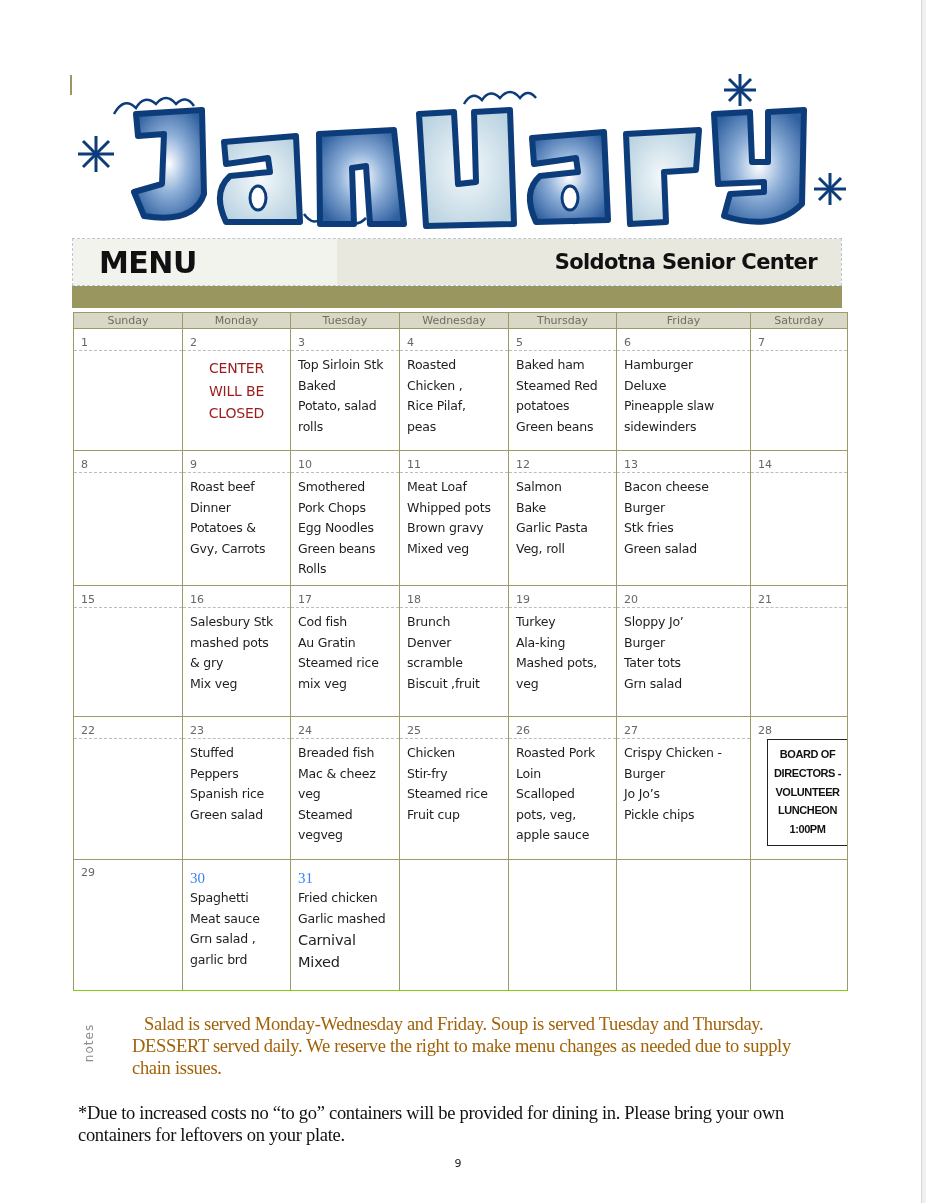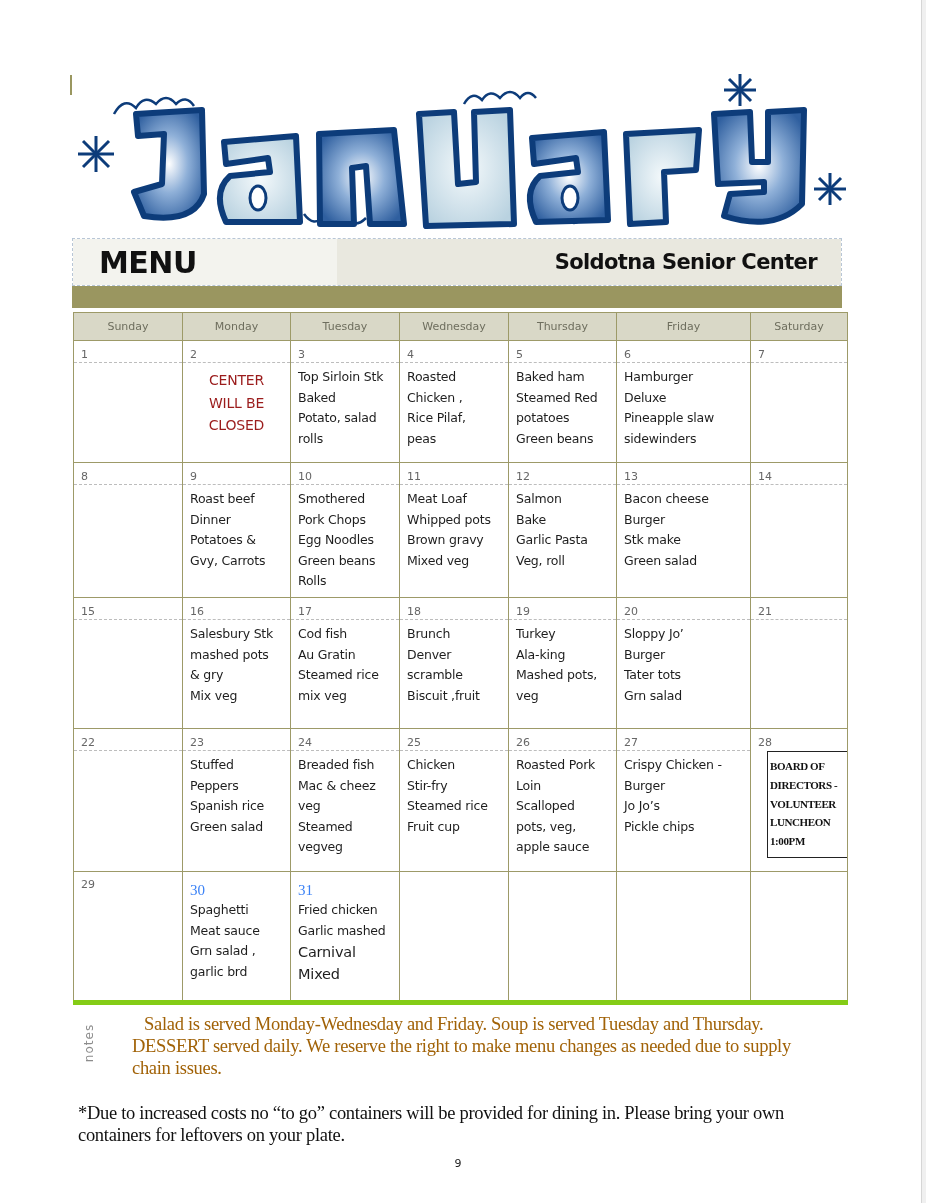--- a/index.html
+++ b/index.html
@@ -15,28 +15,28 @@
   
   .title-bar { position: absolute; left: 72px; top: 238px; width: 770px; height: 48px; border: 1px dashed #b8c6d6; display: flex; }
   .title-left { width: 264px; height: 100%; background: #f3f3ee; display: flex; align-items: center; padding-left: 26px; }
   .title-right { flex: 1; height: 100%; background: #e9e8df; display: flex; align-items: center; justify-content: flex-end; padding-right: 24px; }
   .menu-title { font-family: "DejaVu Sans", sans-serif; font-weight: bold; font-size: 30px; color: #111; letter-spacing: -0.5px; }
   .center-name { font-family: "DejaVu Sans", sans-serif; font-weight: bold; font-size: 21px; color: #111; letter-spacing: -0.6px; }
   .olive-bar { position: absolute; left: 72px; top: 286px; width: 770px; height: 22px; background: #9a9660; }
 
   
   .calendar { position: absolute; left: 73px; top: 312px; width: 774px; border-collapse: collapse; table-layout: fixed; }
-  .calendar th { height: 28px; background: #d9d8c7; border: 1px solid #9d9a68; font-family: "DejaVu Sans", sans-serif; font-weight: normal; font-size: 11px; color: #6e6e5e; text-align: center; }
+  .calendar th { height: 16px; background: #d9d8c7; border: 1px solid #9d9a68; font-family: "DejaVu Sans", sans-serif; font-weight: normal; font-size: 11px; color: #6e6e5e; text-align: center; }
   .calendar td { border-left: 1px solid #9d9a68; border-right: 1px solid #9d9a68; vertical-align: top; padding: 0; }
   .calendar tr.week td { border-top: 1px solid #9d9a68; }
-  .calendar tr.last td { border-bottom: 5px solid #84cc16; }
+  .calendar tr.last td { border-bottom: 1px solid #84cc16; }
   .daynum { height: 22px; border-bottom: 1px dashed #bdbdbd; font-family: "DejaVu Sans", sans-serif; font-size: 11px; color: #666; padding: 7px 0 0 7px; line-height: 13px; }
   .meal { font-family: "DejaVu Sans", sans-serif; font-size: 12.5px; color: #1e1e1e; padding: 4px 0 4px 7px; line-height: 20.6px; letter-spacing: -0.2px; }
   .closed { color: #9b1c1c; text-align: center; padding-left: 0; font-size: 14px; line-height: 22.5px; padding-top: 6px; }
-  .event-box { margin: 0 -1px 0 16px; border: 1.5px solid #222; font-family: Liberation Serif, serif; font-weight: bold; font-size: 11px; color: #111; line-height: 18.8px; padding: 5px 2px 6px 2px; letter-spacing: -0.4px; }
+  .event-box { margin: 0 -1px 0 16px; border: 1.5px solid #222; font-family: Liberation Sans, sans-serif; font-weight: bold; font-size: 11px; color: #111; text-align: center; line-height: 18.8px; padding: 5px 2px 6px 2px; letter-spacing: -0.4px; }
   .bold-num { font-family: Liberation Serif, serif; font-size: 15px; color: #3b82f6; padding: 8px 0 0 7px; line-height: 20px; }
   .meal.tight { padding-top: 0; }
 
   
   .notes-label { position: absolute; left: 80px; top: 1020px; width: 20px; height: 50px; }
   .notes-label span { position: absolute; left: -10px; top: 16px; transform: rotate(-90deg); font-family: "DejaVu Sans", sans-serif; font-size: 12px; color: #8c8c8c; letter-spacing: 1px; }
   .notes-text { position: absolute; left: 132px; top: 1013px; width: 700px; font-family: "Liberation Serif", serif; font-size: 18.5px; line-height: 22px; color: #a16207; text-indent: 12px; letter-spacing: -0.3px; }
   .disclaimer { position: absolute; left: 78px; top: 1102px; width: 740px; font-family: "Liberation Serif", serif; font-size: 18.5px; line-height: 22px; color: #111; letter-spacing: -0.3px; }
   .page-num { position: absolute; left: 0; top: 1157px; width: 926px; text-align: center; font-family: "DejaVu Sans", sans-serif; font-size: 11px; color: #222; padding-right: 10px; }
 </style>
@@ -222,21 +222,21 @@
           <div>Bake</div>
           <div>Garlic  Pasta</div>
           <div>Veg, roll</div>
         </div>
         </td>
       <td>
           <div class="daynum">13</div>
         <div class="meal">
           <div>Bacon cheese</div>
           <div>Burger</div>
-          <div>Stk make</div>
+          <div>Stk fries</div>
           <div>Green salad</div>
         </div>
         </td>
       <td>
           <div class="daynum">14</div>
         </td>
     </tr>
 
     <tr class="week" style="height:131px">
       <td>

